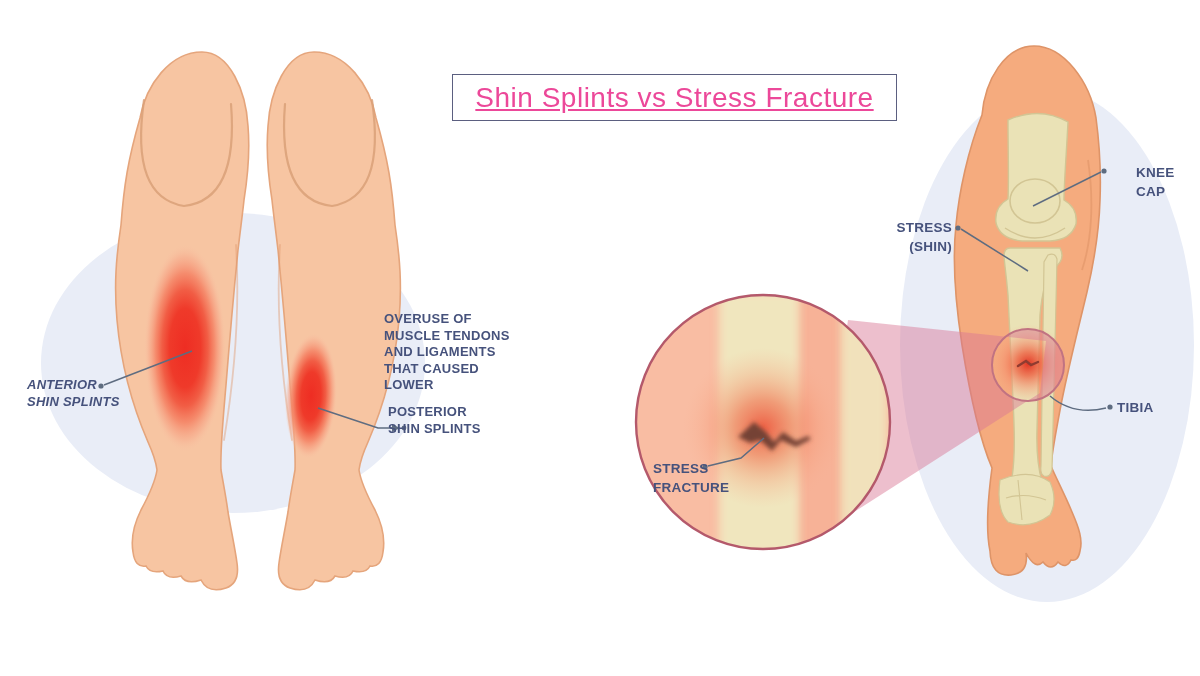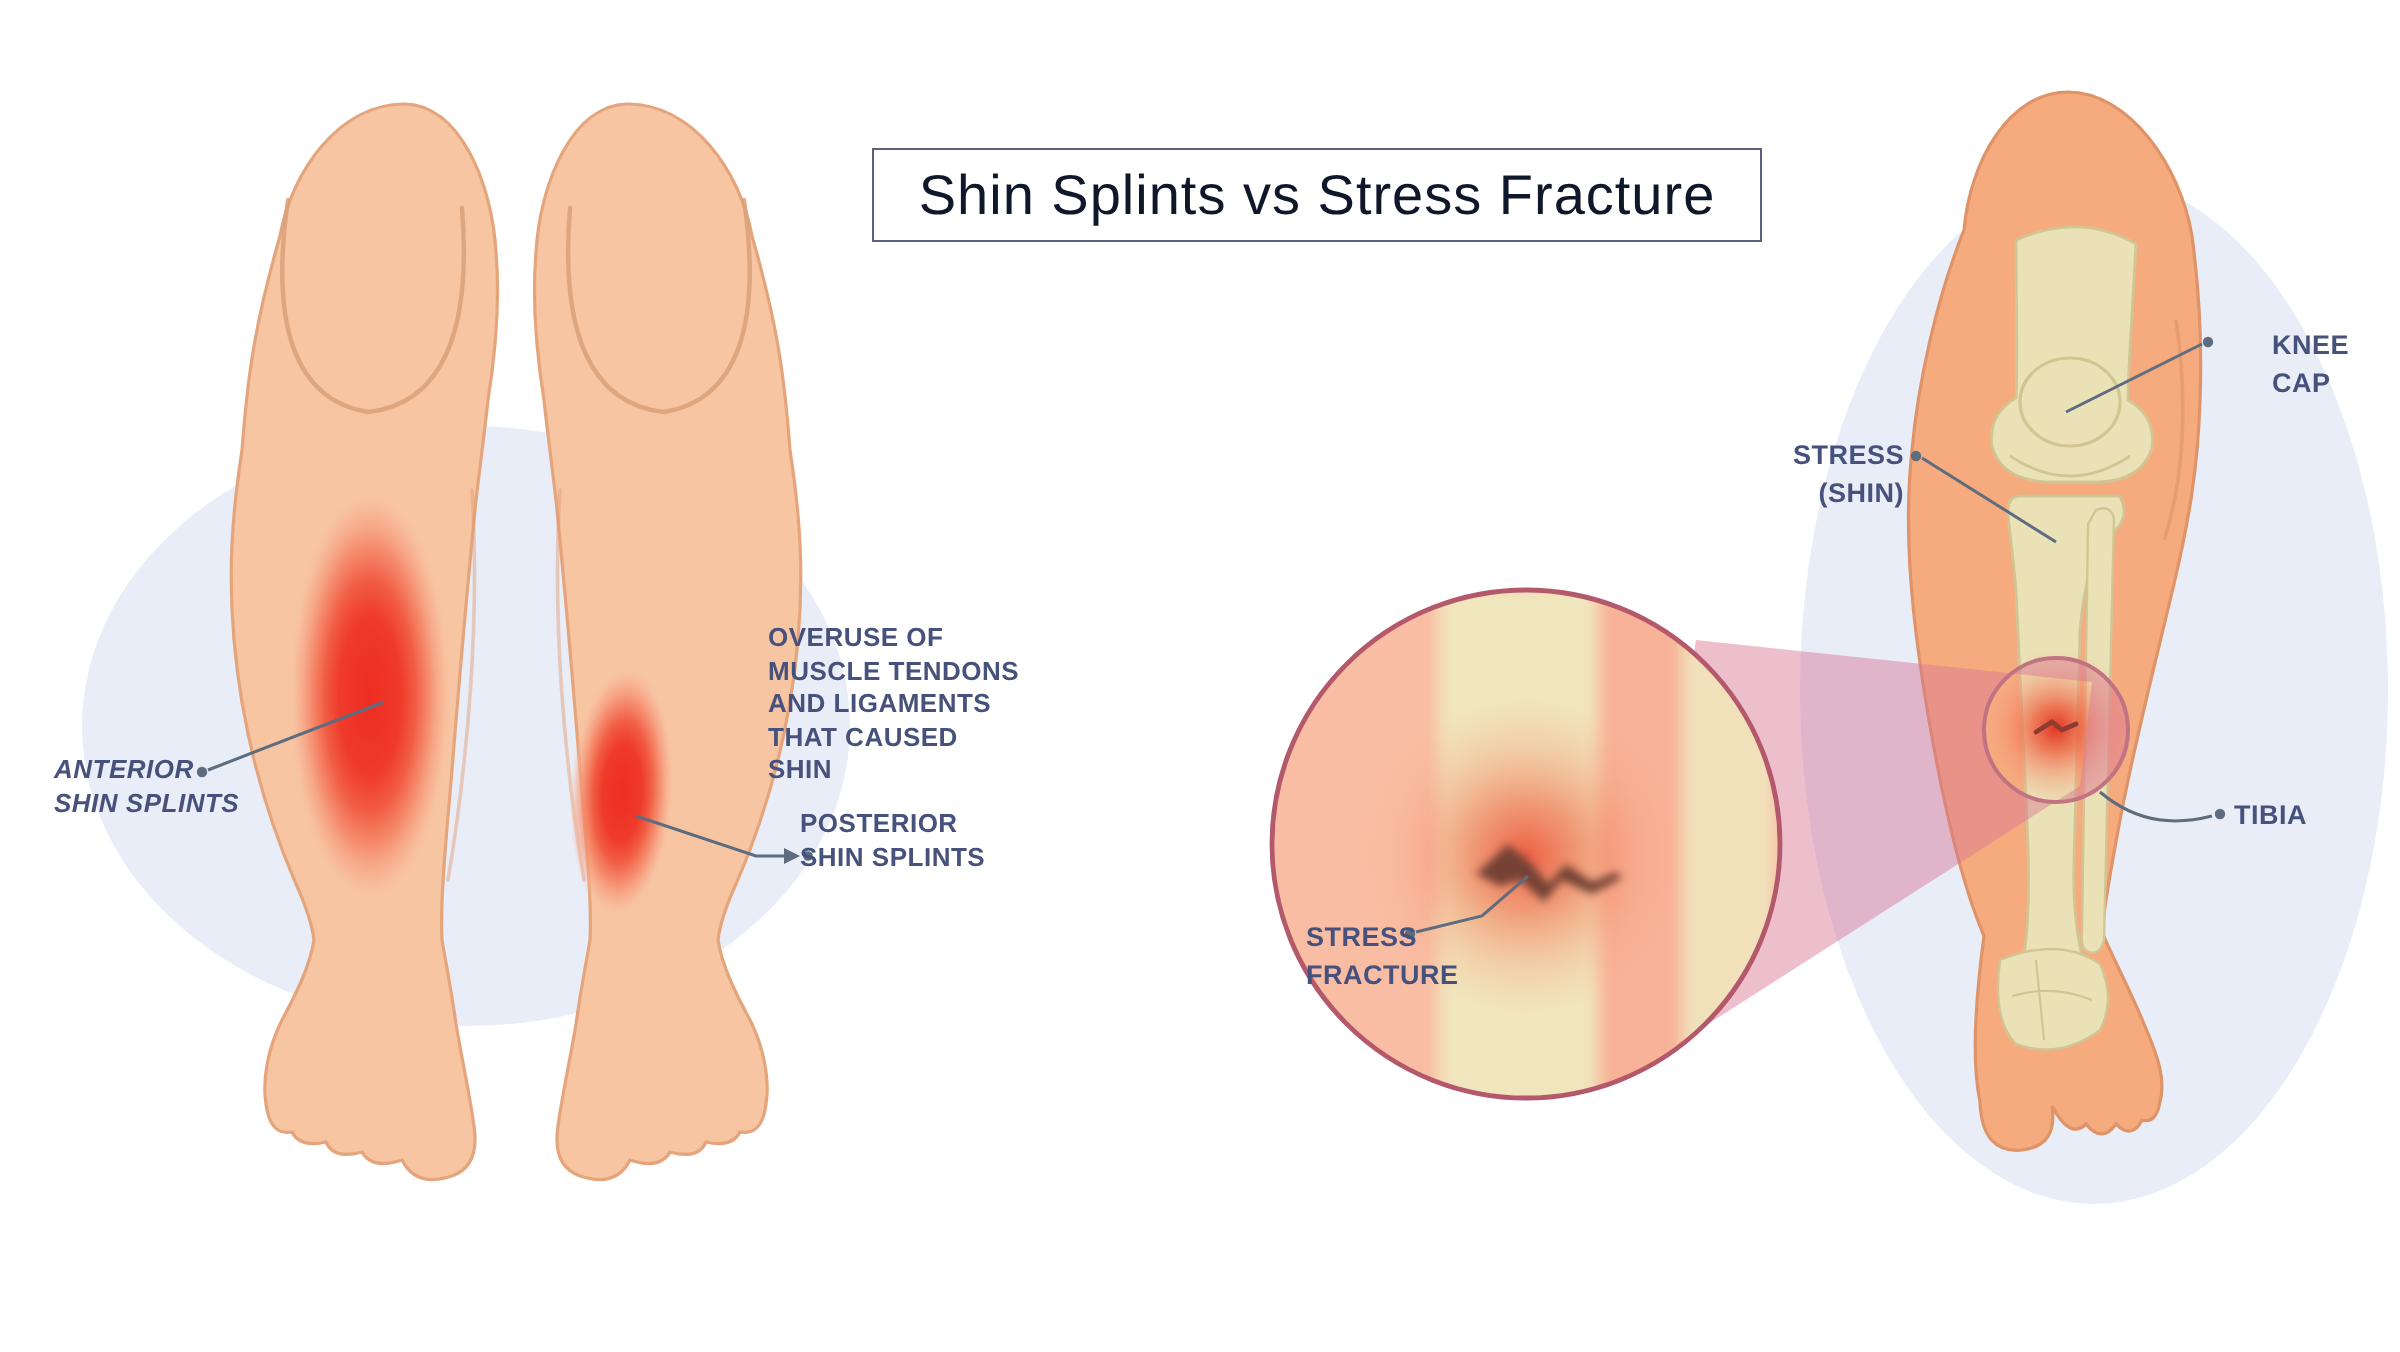--- a/index.html
+++ b/index.html
@@ -1,21 +1,21 @@
 <!DOCTYPE html>
 <html><head>
 <meta charset="utf-8">
 <style>
   html,body{margin:0;padding:0;background:#ffffff;}
   .stage{position:relative;width:1200px;height:676px;overflow:hidden;background:#ffffff;
          font-family:"Liberation Sans",sans-serif;}
   .stage svg{position:absolute;left:0;top:0;}
-  .title-box{position:absolute;left:436px;top:74px;width:443px;height:45px;
+  .title-box{position:absolute;left:452px;top:74px;width:443px;height:45px;
     border:1.5px solid #5B5F80;display:flex;align-items:center;justify-content:center;
-    font:400 28px "Liberation Sans",sans-serif;color:#0f172a;letter-spacing:.5px;white-space:nowrap;}
+    font:400 28px "Liberation Sans",sans-serif;color:#ec4899;letter-spacing:.5px;white-space:nowrap;text-decoration:underline;}
   .lbl{position:absolute;font:bold 13px/16.5px "Liberation Sans",sans-serif;
        color:#46527C;letter-spacing:.25px;white-space:nowrap;}
   .lbl.right{text-align:right;}
   .lbl.lh19 div{line-height:19px;}
 </style>
 </head>
 <body>
 
 <div class="stage">
 
@@ -149,24 +149,24 @@
   <div>ANTERIOR</div>
   <div>SHIN SPLINTS</div>
 </div>
 
 
 <div class="lbl" style="left:384px;top:311px;">
   <div>OVERUSE OF</div>
   <div>MUSCLE TENDONS</div>
   <div>AND LIGAMENTS</div>
   <div>THAT CAUSED</div>
-  <div>SHIN</div>
+  <div>LOWER</div>
 </div>
 
-<div class="lbl" style="left:400px;top:404px;">
+<div class="lbl" style="left:388px;top:404px;">
   <div>POSTERIOR</div>
   <div>SHIN SPLINTS</div>
 </div>
 
 <div class="lbl lh19" style="left:653px;top:459px;font-size:13.5px;">
   <div>STRESS</div>
   <div>FRACTURE</div>
 </div>
 
 <div class="lbl lh19" style="left:1136px;top:163px;font-size:13.5px;">

